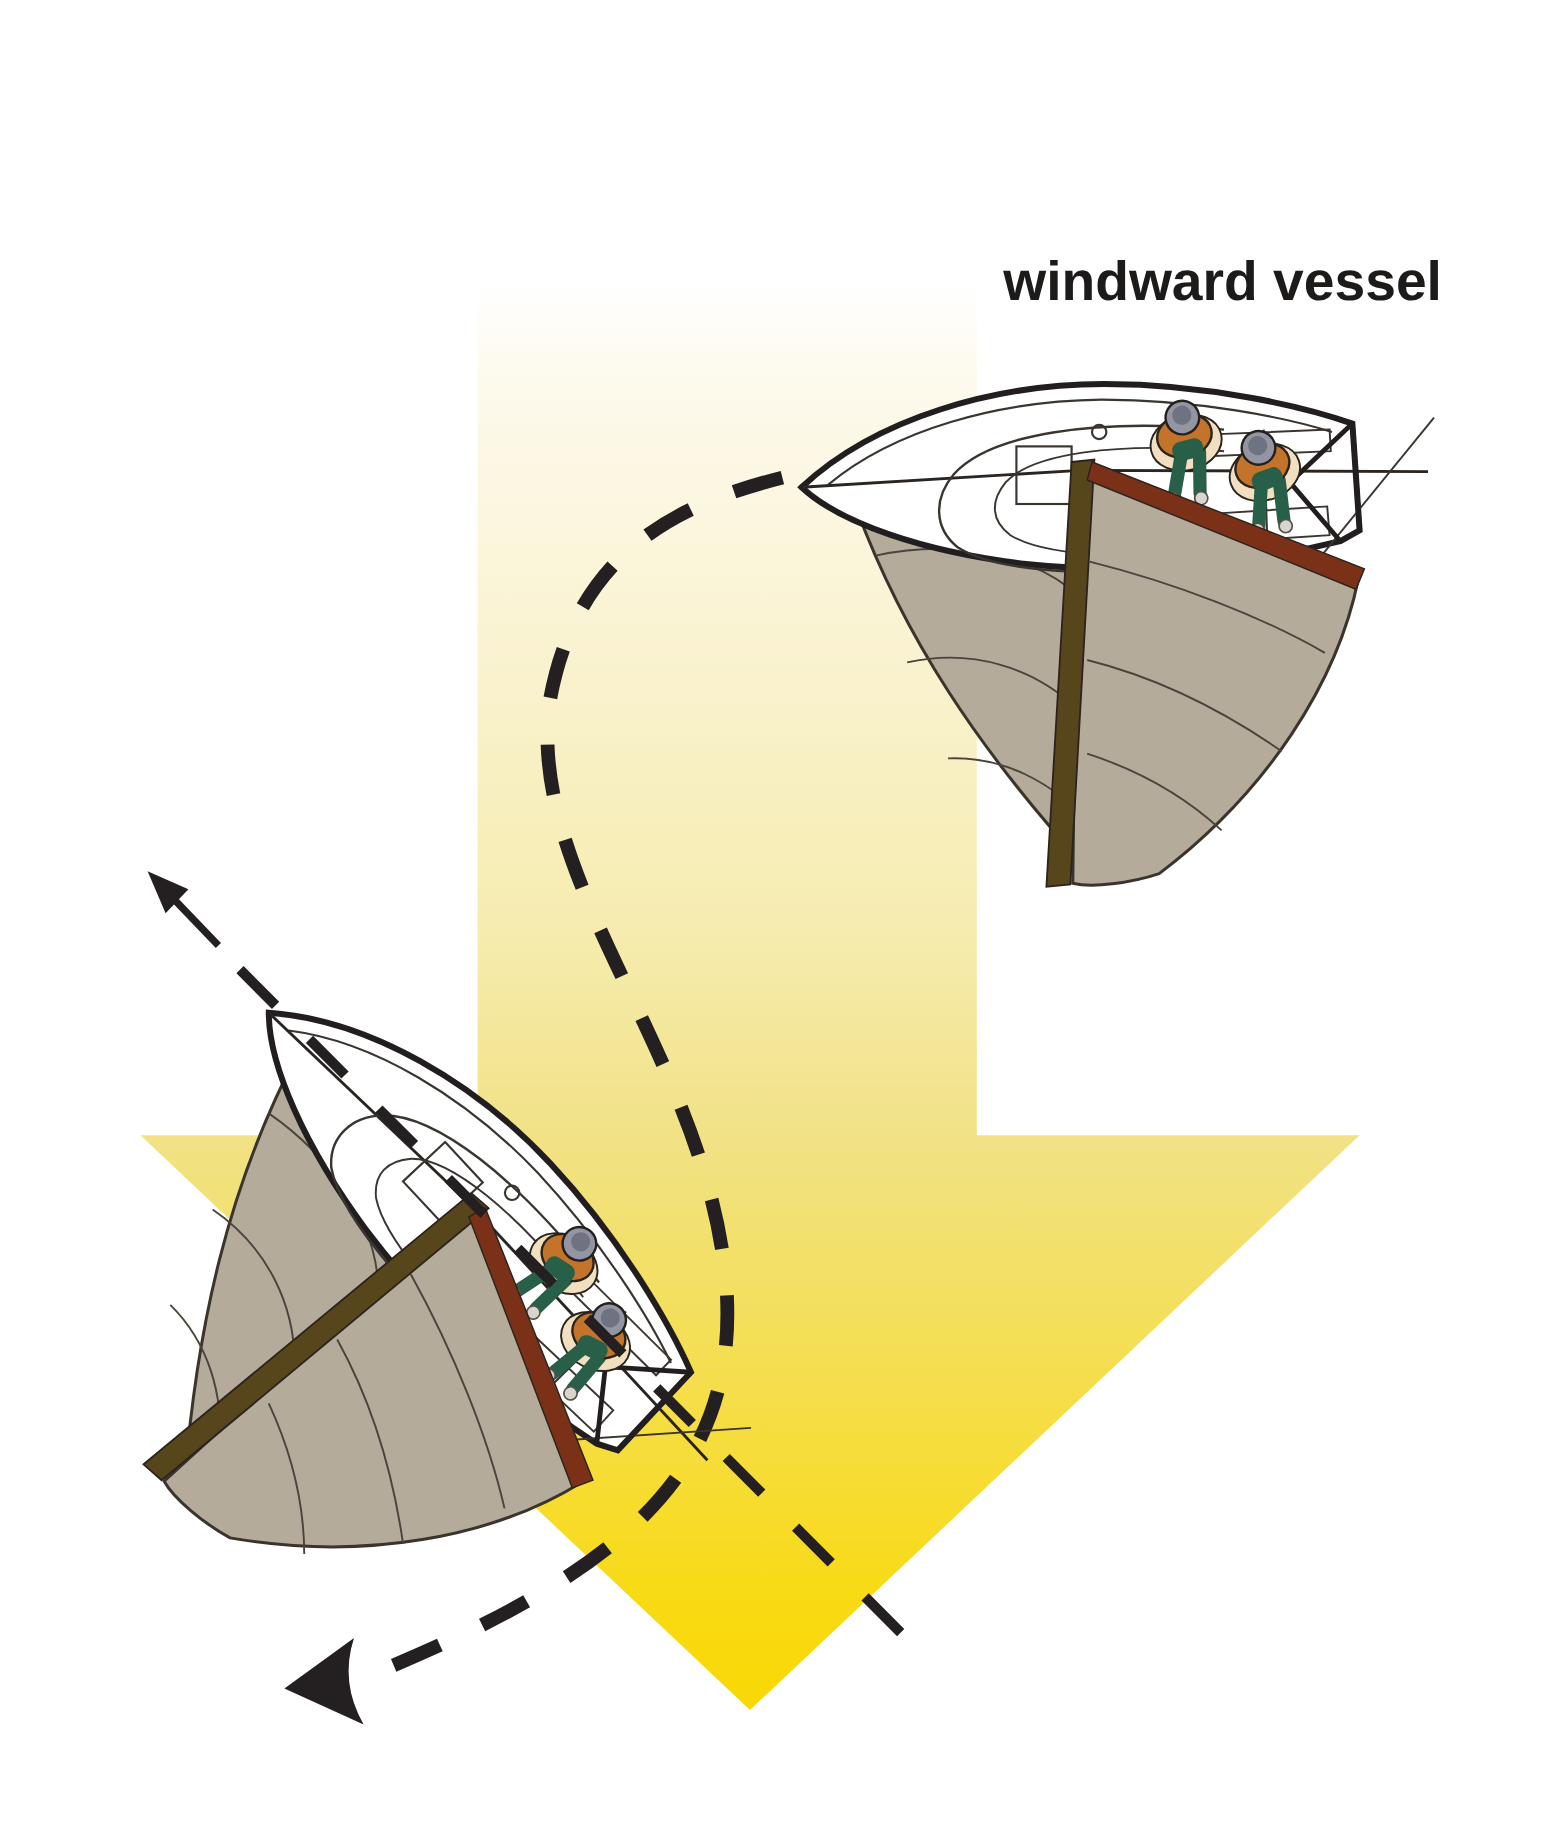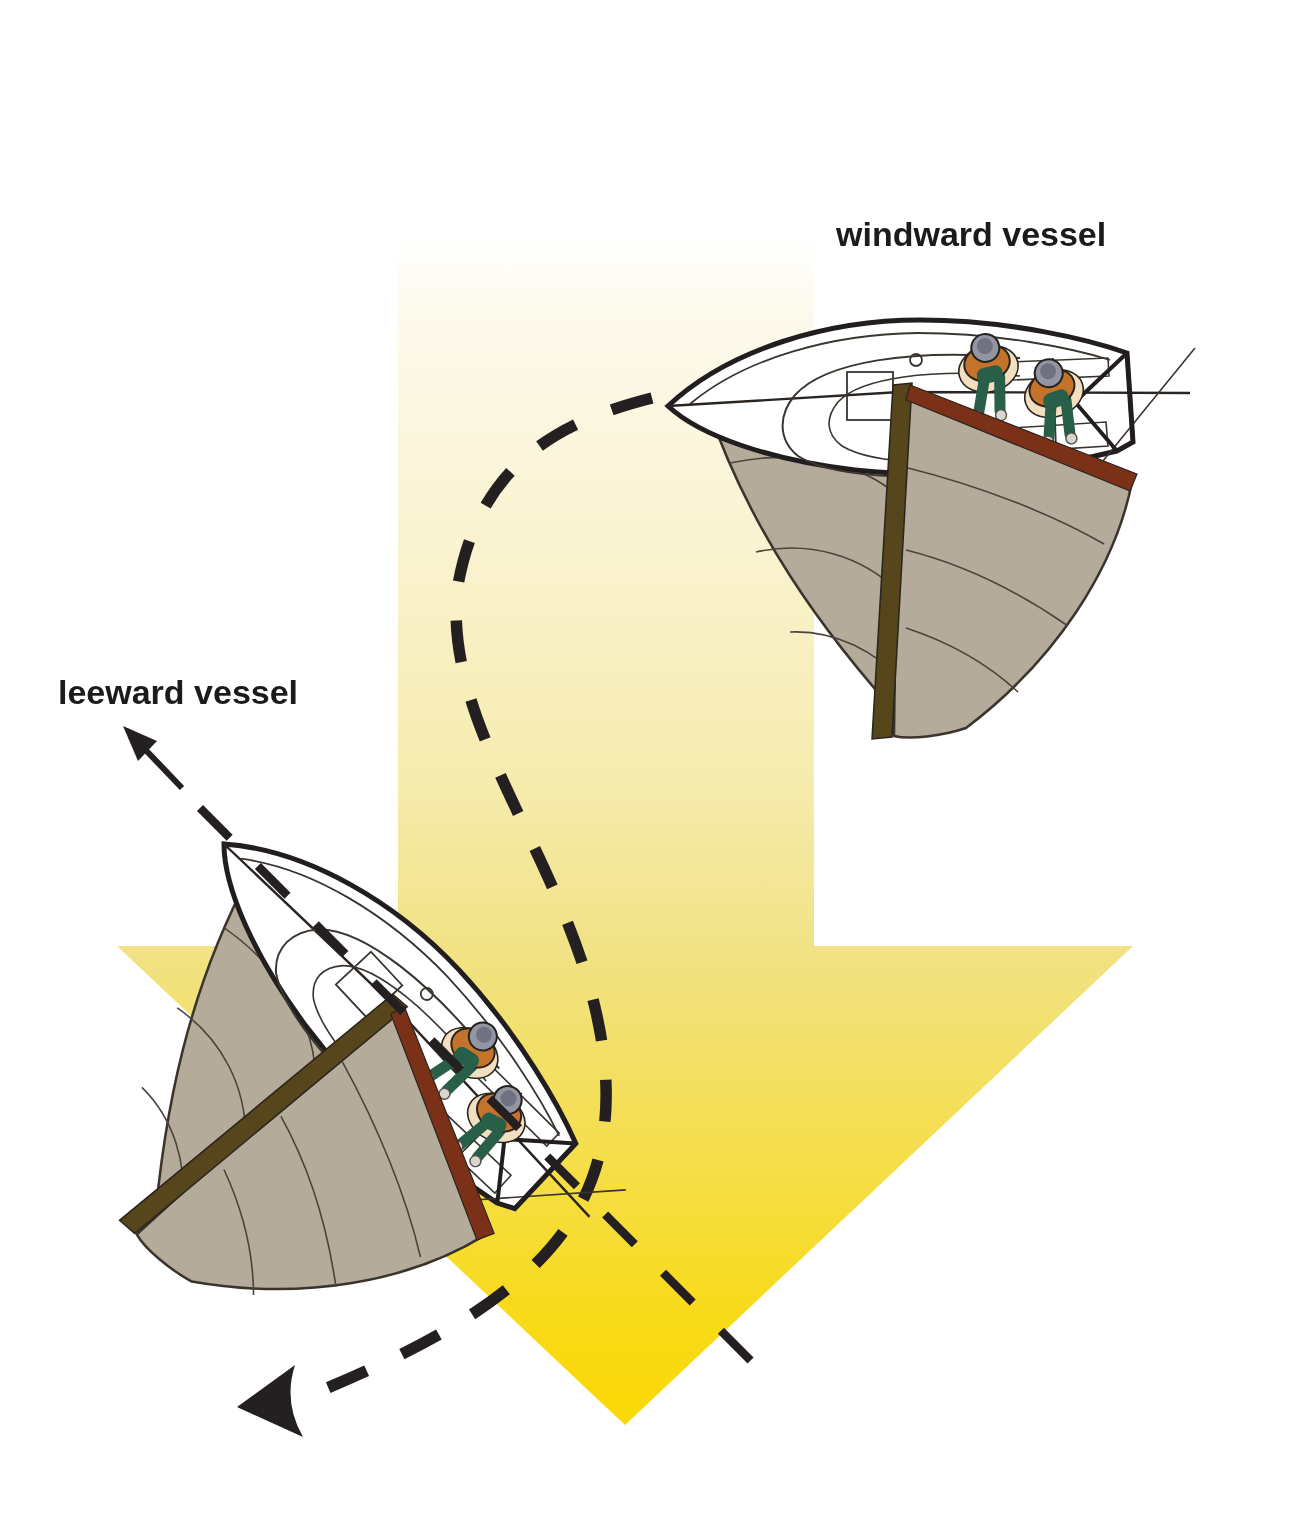--- a/index.html
+++ b/index.html
@@ -1,19 +1,19 @@
 <!DOCTYPE html>
 <html><head>
 <meta charset="utf-8">
 <style>
   html,body{margin:0;padding:0;background:#ffffff;}
   #canvas{position:relative;width:1289px;height:1536px;background:#ffffff;overflow:hidden;
           font-family:"Liberation Sans",sans-serif;}
   #scene{position:absolute;left:0;top:0;}
-  .vessel-label{position:absolute;font-weight:800;font-size:34px;line-height:48px;
+  .vessel-label{position:absolute;font-weight:800;font-size:46px;line-height:48px;
                 letter-spacing:0px;color:#1d1b1a;white-space:nowrap;}
   #windward-label{left:836px;top:210px;}
   #leeward-label{left:58px;top:668px;}
 </style>
 </head>
 <body>
 
 <div id="canvas">
 
   <svg id="scene" width="1289" height="1536" viewBox="0 0 1289 1536">
@@ -95,14 +95,13 @@
 
     <use href="#boat-art" transform="translate(224,844) rotate(47) translate(-8,-106)"></use>
 
     <path d="M 200 808 L 762 1372" fill="none" stroke="#242021" stroke-width="8.5" stroke-dasharray="42 40"></path>
     <path d="M 138 742 L 182 788" fill="none" stroke="#242021" stroke-width="6"></path>
     <path d="M 123 726 L 157 741 L 138 761 Z" fill="#242021"></path>
   </svg>
 
   <div id="windward-label" class="vessel-label">windward vessel</div>
 
-  <div id="leeward-label" class="vessel-label">leeward vessel</div>
 </div>
 
 </body></html>

